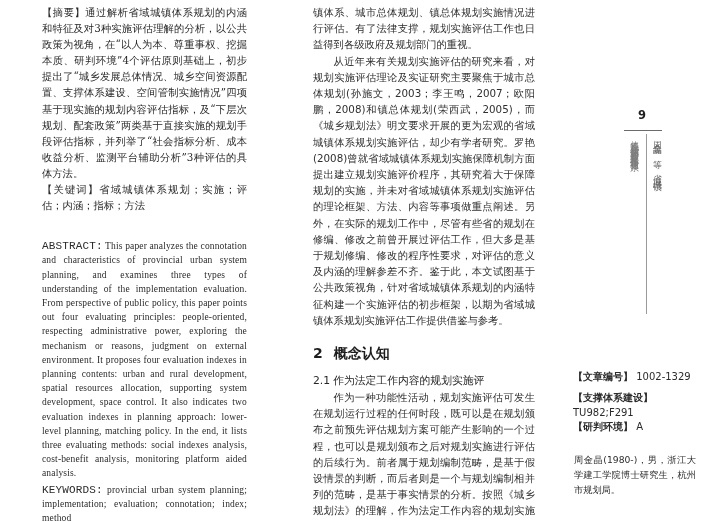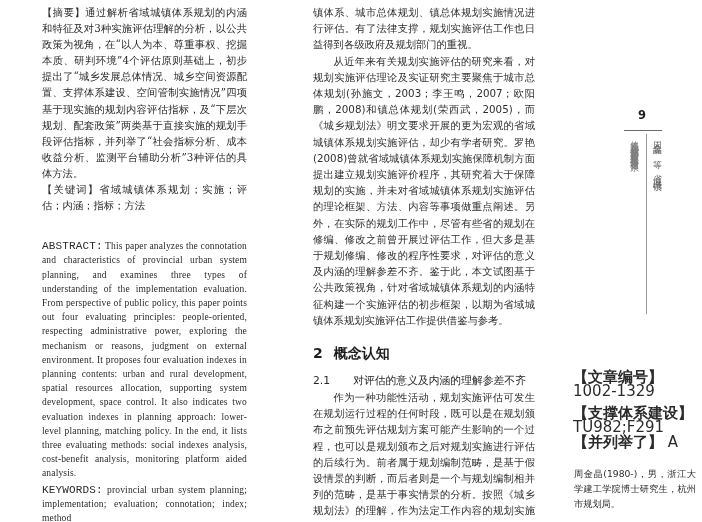--- a/index.html
+++ b/index.html
@@ -87,35 +87,35 @@
     margin: 0;
   }
   .sec-h1 .num { margin-right: 11px; }
   .sec-h2 {
     font-family: "DejaVu Sans", "Liberation Sans", sans-serif;
     font-size: 10.8px;
     line-height: 17px;
     color: #262626;
     margin: 0;
   }
-  .sec-h2 .num { margin-right: 23px; }
+  .sec-h2 .num { margin-right: 3px; }
   .sp-16 { height: 16px; }
   .sp-10 { height: 10px; }
   .sp-6  { height: 6px; }
 
   
   .col-right {
     position: absolute;
     left: 573px;
     top: 370px;
     width: 124px;
   }
   .meta-row {
     font-family: "DejaVu Sans", "Liberation Sans", sans-serif;
-    font-size: 15px;
+    font-size: 10px;
     line-height: 14.4px;
     color: #2b2b2b;
     margin: 0;
   }
   .meta-row .tag { font-weight: bold; }
   .meta-gap { height: 7px; }
   .meta-gap-lg { height: 10px; }
   .meta-author {
     font-family: "DejaVu Sans", "Liberation Sans", sans-serif;
     font-size: 9.2px;
@@ -204,34 +204,34 @@
     <p class="mid-body">镇体系、城市总体规划、镇总体规划实施情况进行评估。有了法律支撑，规划实施评估工作也日益得到各级政府及规划部门的重视。</p>
 
     <p class="mid-body indent2">从近年来有关规划实施评估的研究来看，对规划实施评估理论及实证研究主要聚焦于城市总体规划(孙施文，2003；李王鸣，2007；欧阳鹏，2008)和镇总体规划(荣西武，2005)，而《城乡规划法》明文要求开展的更为宏观的省域城镇体系规划实施评估，却少有学者研究。罗艳(2008)曾就省域城镇体系规划实施保障机制方面提出建立规划实施评价程序，其研究着大于保障规划的实施，并未对省域城镇体系规划实施评估的理论框架、方法、内容等事项做重点阐述。另外，在实际的规划工作中，尽管有些省的规划在修编、修改之前曾开展过评估工作，但大多是基于规划修编、修改的程序性要求，对评估的意义及内涵的理解参差不齐。鉴于此，本文试图基于公共政策视角，针对省域城镇体系规划的内涵特征构建一个实施评估的初步框架，以期为省域城镇体系规划实施评估工作提供借鉴与参考。</p>
 
     <div class="sp-16"></div>
 
     <p class="sec-h1"><span class="num">2</span><span>概念认知</span></p>
 
     <div class="sp-10"></div>
 
-    <p class="sec-h2"><span class="num">2.1</span><span>对评估的意义及内涵的理解参差不齐</span></p>
+    <p class="sec-h2"><span class="num">2.1</span><span>作为法定工作内容的规划实施评</span></p>
 
     <p class="mid-body indent2">作为一种功能性活动，规划实施评估可发生在规划运行过程的任何时段，既可以是在规划颁布之前预先评估规划方案可能产生影响的一个过程，也可以是规划颁布之后对规划实施进行评估的后续行为。前者属于规划编制范畴，是基于假设情景的判断，而后者则是一个与规划编制相并列的范畴，是基于事实情景的分析。按照《城乡规划法》的理解，作为法定工作内容的规划实施评</p>
   </div>
 
   <div class="col-right">
 
     <p class="meta-row"><span class="tag">【文章编号】</span> <span>1002-1329</span></p>
 
     <div class="meta-gap"></div>
 
     <p class="meta-row"><span class="tag">【支撑体系建设】</span> <span>TU982;F291</span></p>
 
-    <p class="meta-row"><span class="tag">【并列举了】</span> <span>A</span></p>
+    <p class="meta-row"><span class="tag">【研判环境】</span> <span>A</span></p>
 
     <div class="meta-gap-lg"></div>
 
 
     <div class="sp-6"></div>
 
     <p class="meta-author">周金晶(1980-)，男，浙江大学建工学院博士研究生，杭州市规划局。</p>
   </div>
 
   <div class="folio">9</div>

